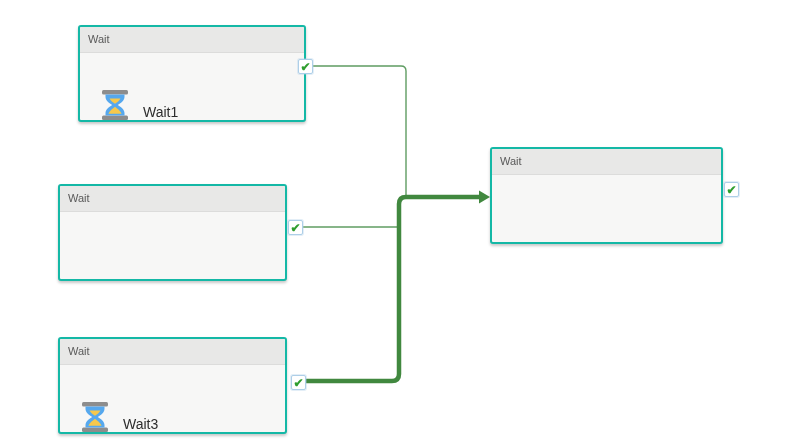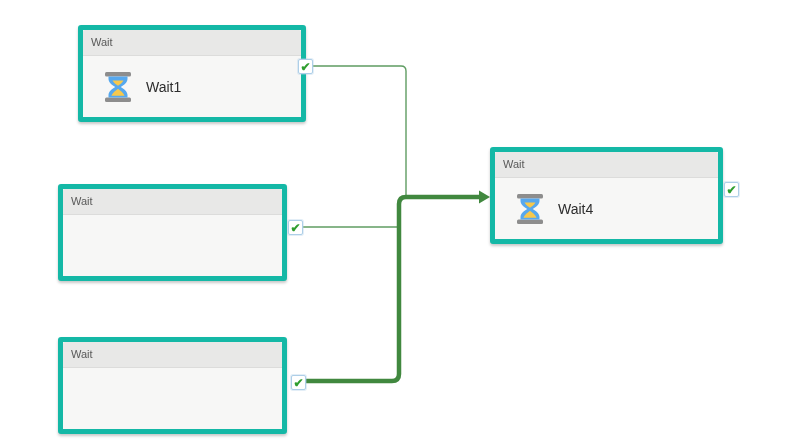--- a/index.html
+++ b/index.html
@@ -9,37 +9,37 @@
     background:#ffffff;
     font-family:"Liberation Sans", sans-serif;
     overflow:hidden;
   }
   .connector-layer{
     position:absolute;left:0;top:0;width:787px;height:441px;
     pointer-events:none;
   }
   .node{
     position:absolute;
-    border:5px solid #14b8a6;
+    border:2px solid #14b8a6;
     border-radius:3px;
     background:#f7f7f6;
     box-shadow:0 2px 3px rgba(0,0,0,0.22);
     box-sizing:border-box;
   }
   .node-header{
     height:25px;line-height:25px;
     background:#e8e8e7;
     border-bottom:1px solid #dcdcdb;
     border-radius:2px 2px 0 0;
     padding-left:8px;
     font-size:11px;color:#595959;
     user-select:none;
   }
   .node-body{
-    display:flex;align-items:center;
+    display:flex;align-items:flex-end;
     height:calc(100% - 26px);
     padding-left:21px;
   }
   .hourglass{display:inline-flex;width:28px;height:30px;}
   .node-label{
     margin-left:14px;
     font-size:14px;color:#2d2d2d;
     user-select:none;
   }
   .badge{
@@ -88,36 +88,36 @@
         <span class="check">✔</span>
       </div>
       <div class="node" style="left: 58px; top: 184px; width: 229px; height: 97px;">
         <div class="node-header">Wait</div>
       </div>
       <div class="badge" style="left: 288px; top: 220px;">
         <span class="check">✔</span>
       </div>
       <div class="node" style="left: 58px; top: 337px; width: 229px; height: 97px;">
         <div class="node-header">Wait</div>
-      </div>
-      <div class="badge" style="left: 291px; top: 375px;">
-        <span class="check">✔</span>
-      </div>
-      <div class="node" style="left: 490px; top: 147px; width: 233px; height: 97px;">
-        <div class="node-header">Wait</div>
         <div class="node-body">
           <span class="hourglass">
             <svg width="28" height="30" viewBox="0 0 28 30" xmlns="http://www.w3.org/2000/svg">
               <rect x="1" y="0" width="26" height="4.5" rx="1.5" fill="#8d8d8d"></rect>
               <rect x="1" y="25.5" width="26" height="4.5" rx="1.5" fill="#8d8d8d"></rect>
               <path d="M4.5 4.5 H23.5 V7 C23.5 10.8 19.5 13.2 16.8 15 C19.5 16.8 23.5 19.2 23.5 23 V25.5 H4.5 V23 C4.5 19.2 8.5 16.8 11.2 15 C8.5 13.2 4.5 10.8 4.5 7 Z" fill="#56a8ee"></path>
               <path d="M8.5 8.5 H19.5 C18 11.3 15.8 12.6 14 13.8 C12.2 12.6 10 11.3 8.5 8.5 Z" fill="#f6c84c"></path>
               <path d="M14 16.8 C16.2 18.6 19.6 20.8 20.6 23.8 H7.4 C8.4 20.8 11.8 18.6 14 16.8 Z" fill="#f6c84c"></path>
             </svg>
           </span>
-          <span class="node-label">Wait4</span>
+          <span class="node-label">Wait3</span>
         </div>
+      </div>
+      <div class="badge" style="left: 291px; top: 375px;">
+        <span class="check">✔</span>
+      </div>
+      <div class="node" style="left: 490px; top: 147px; width: 233px; height: 97px;">
+        <div class="node-header">Wait</div>
       </div>
       <div class="badge" style="left: 724px; top: 182px;">
         <span class="check">✔</span>
       </div>
     </div>
 </div>
 
 </body></html>

